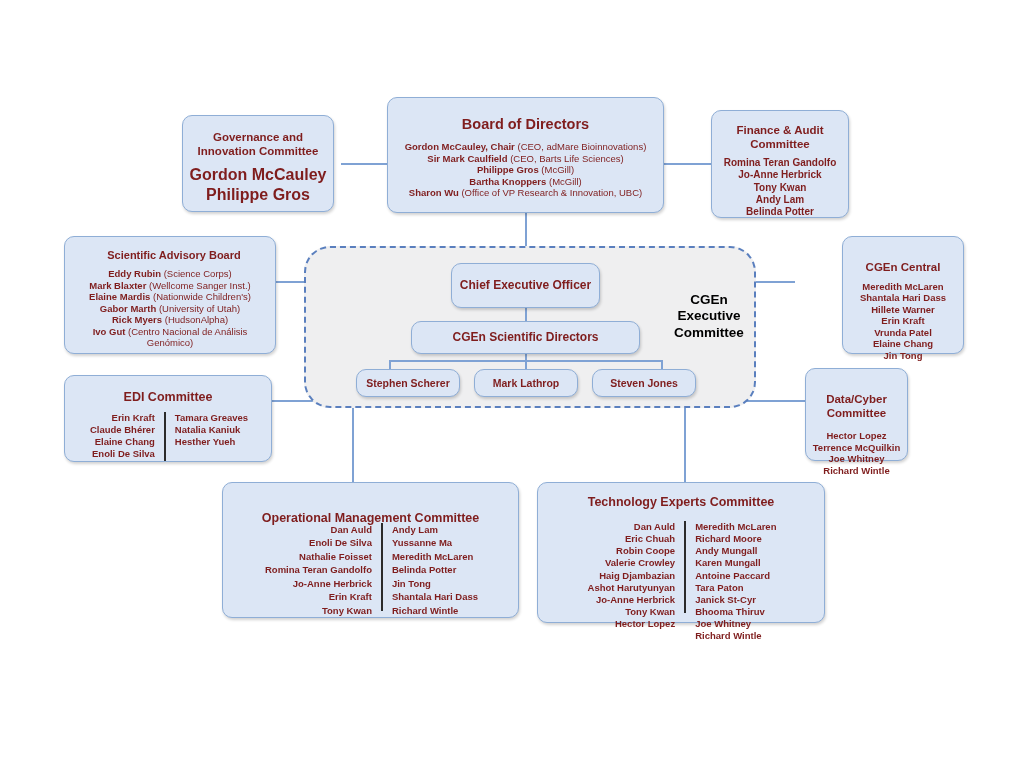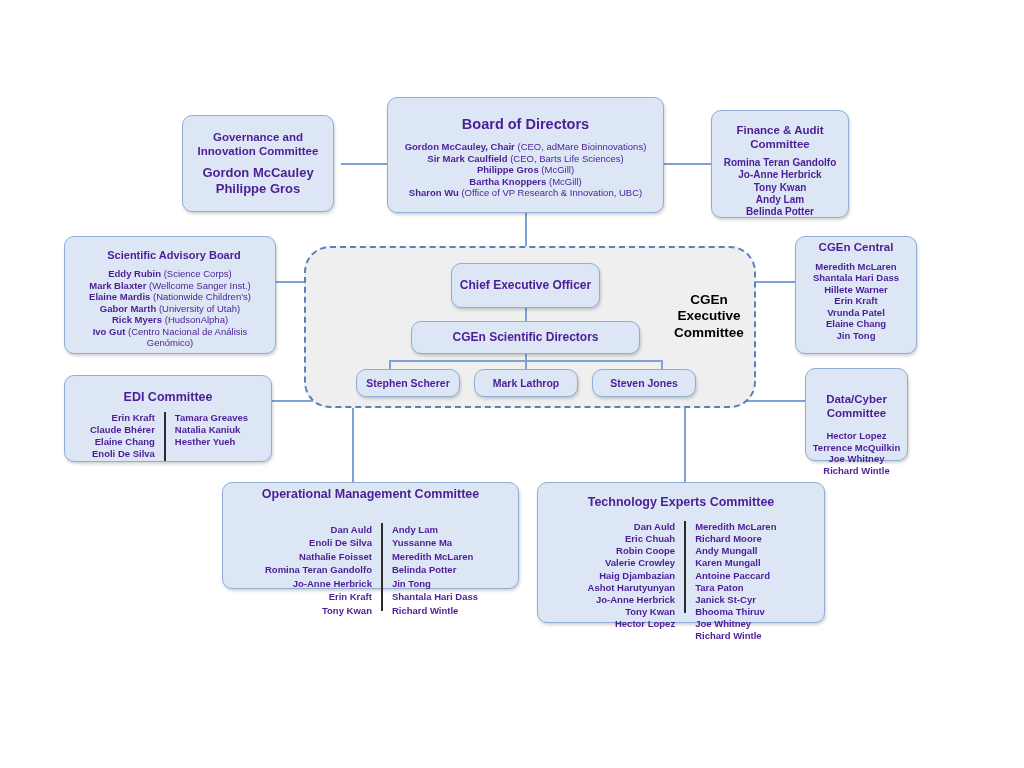--- a/index.html
+++ b/index.html
@@ -12,21 +12,21 @@
 
   
   .box{
     position:absolute;
     background:#dce6f5;
     border:1px solid #8faed6;
     border-radius:10px;
     box-sizing:border-box;
     box-shadow:1px 2px 3px rgba(0,0,0,0.18);
     text-align:center;
-    color:#4c1d95;
+    color:#7f1d1d;
   }
   .box .title{
     font-weight:bold;
     line-height:1.18;
   }
   .box .members{
     line-height:1.22;
   }
   .m{white-space:nowrap;}
   .m b{font-weight:bold;}
@@ -96,21 +96,21 @@
   <div class="conn v" style="left:525px;top:353px;height:8px;"></div>
   <div class="conn v" style="left:389px;top:360px;height:10px;"></div>
   <div class="conn v" style="left:525px;top:360px;height:10px;"></div>
   <div class="conn v" style="left:661px;top:360px;height:10px;"></div>
 
   <div class="box" style="left:182px;top:115px;width:152px;height:97px;padding-top:15px;">
     <div class="title" style="font-size:11.5px;">
       <div>Governance and</div>
       <div>Innovation Committee</div>
     </div>
-    <div class="members" style="font-size:13px;margin-top:7px;font-weight:bold;">
+    <div class="members" style="font-size:16px;margin-top:7px;font-weight:bold;">
       <div class="m">Gordon McCauley</div>
       <div class="m">Philippe Gros</div>
     </div>
   </div>
 
   <div class="box" style="left:387px;top:97px;width:277px;height:116px;padding-top:18px;">
     <div class="title" style="font-size:14.5px;">Board of Directors</div>
     <div class="members" style="font-size:9.5px;margin-top:8px;">
       <div class="m">
         <b>Gordon McCauley, Chair</b>
@@ -172,21 +172,21 @@
         <b>Rick Myers</b>
         <span class="aff">(HudsonAlpha)</span>
       </div>
       <div style="padding:0 14px;">
         <b>Ivo Gut</b>
         <span class="aff">(Centro Nacional de Análisis Genómico)</span>
       </div>
     </div>
   </div>
 
-  <div class="box" style="left:795px;top:236px;width:122px;height:118px;padding-top:4px;">
+  <div class="box" style="left:842px;top:236px;width:122px;height:118px;padding-top:24px;">
     <div class="title" style="font-size:11.5px;">CGEn Central</div>
     <div class="members" style="font-size:9.5px;margin-top:6px;font-weight:bold;">
       <div class="m">Meredith McLaren</div>
       <div class="m">Shantala Hari Dass</div>
       <div class="m">Hillete Warner</div>
       <div class="m">Erin Kraft</div>
       <div class="m">Vrunda Patel</div>
       <div class="m">Elaine Chang</div>
       <div class="m">Jin Tong</div>
     </div>
@@ -234,21 +234,21 @@
       <div>Committee</div>
     </div>
     <div class="members" style="font-size:9.5px;margin-top:10px;font-weight:bold;">
       <div class="m">Hector Lopez</div>
       <div class="m">Terrence McQuilkin</div>
       <div class="m">Joe Whitney</div>
       <div class="m">Richard Wintle</div>
     </div>
   </div>
 
-  <div class="box" style="left:222px;top:482px;width:297px;height:107px;padding-top:4px;">
+  <div class="box" style="left:222px;top:482px;width:297px;height:136px;padding-top:28px;">
     <div class="title" style="font-size:12.5px;">Operational Management Committee</div>
     <div class="cols" style="left:0;top:40px;width:297px;font-size:9.5px;font-weight:bold;line-height:1.42;">
       <div class="colL">
         <div class="m">Dan Auld</div>
         <div class="m">Enoli De Silva</div>
         <div class="m">Nathalie Foisset</div>
         <div class="m">Romina Teran Gandolfo</div>
         <div class="m">Jo-Anne Herbrick</div>
         <div class="m">Erin Kraft</div>
         <div class="m">Tony Kwan</div>

